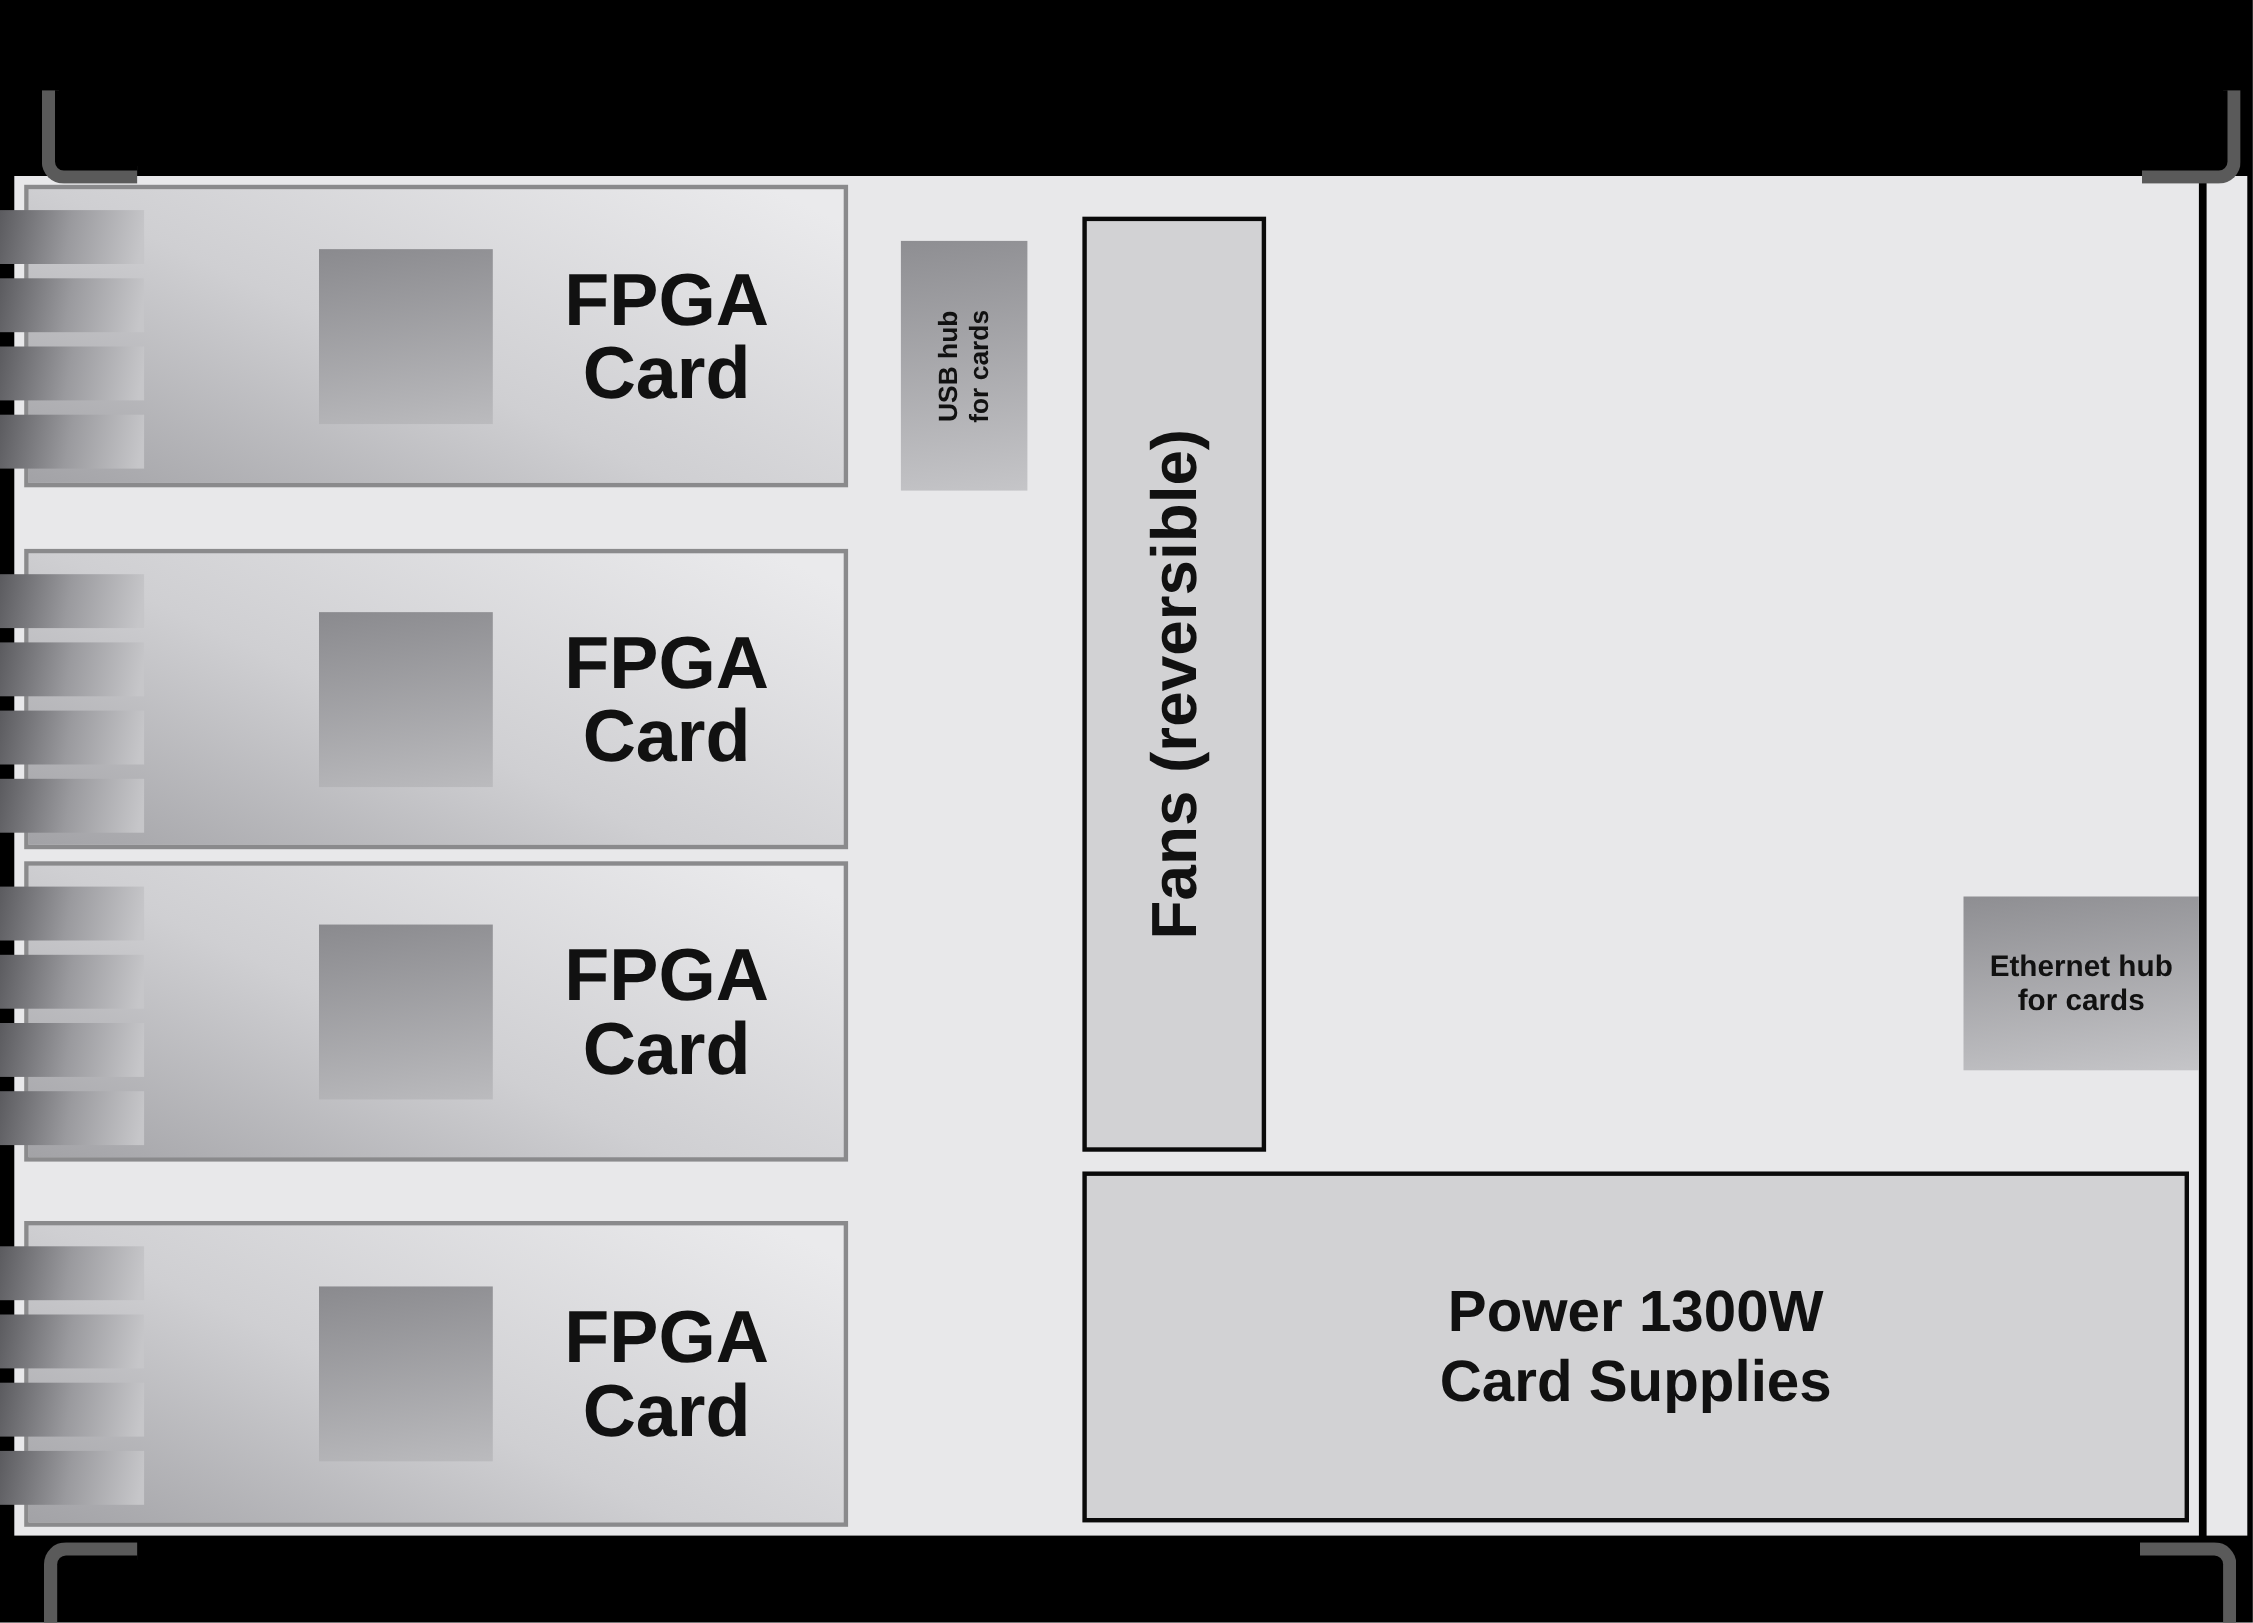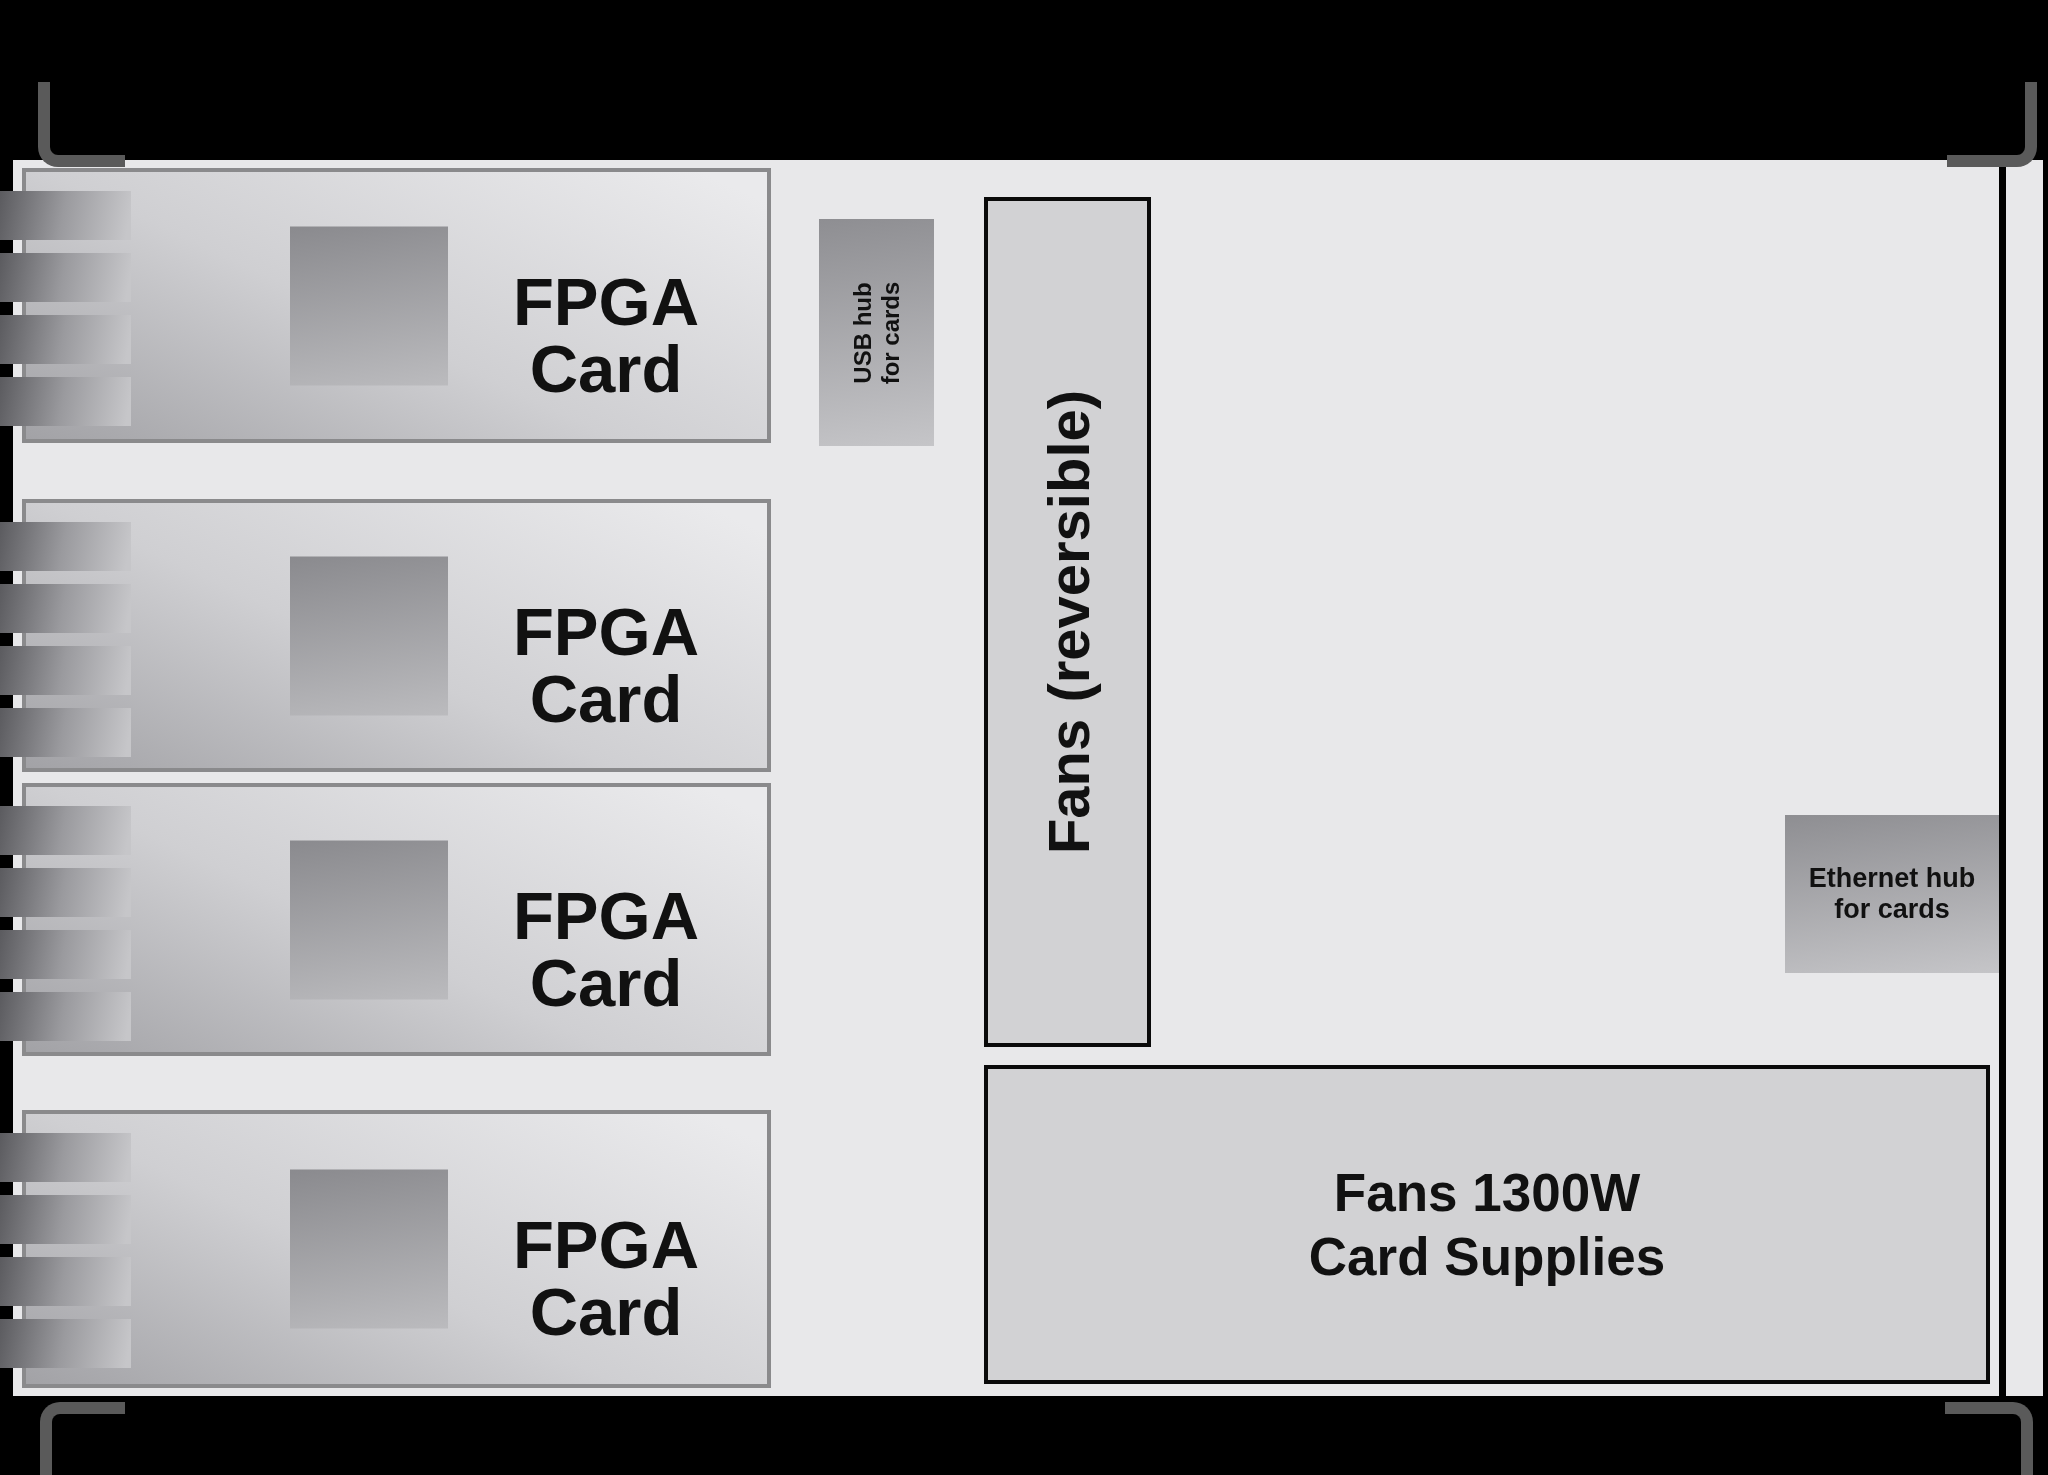--- a/index.html
+++ b/index.html
@@ -91,21 +91,20 @@
   .card-label {
     position: absolute;
     left: 415px; top: 50%;
     width: 330px;
     transform: translateY(-50%);
     text-align: center;
     font-size: 67px;
     font-weight: bold;
     line-height: 1.0;
     color: var(--text);
-    margin-top: 29px;
   }
 
   
   .hub-box {
     background: linear-gradient(172deg, var(--hub-grad-dark), var(--hub-grad-light));
   }
   .usb-hub { left: 819px; top: 219px; width: 115px; height: 227px; }
   .ethernet-hub {
     left: 1785px; top: 815px; width: 214px; height: 158px;
     display: flex; flex-direction: column;
@@ -216,15 +215,15 @@
 <div class="abs outlined-panel fans-box">
   <div class="rotated-label">Fans (reversible)</div>
 </div>
 
 <div class="abs hub-box ethernet-hub">
   <div>Ethernet hub</div>
   <div>for cards</div>
 </div>
 
 <div class="abs outlined-panel psu-box">
-  <div>Fans 1300W</div>
+  <div>Power 1300W</div>
   <div>Card Supplies</div>
 </div>
 
 </body></html>

